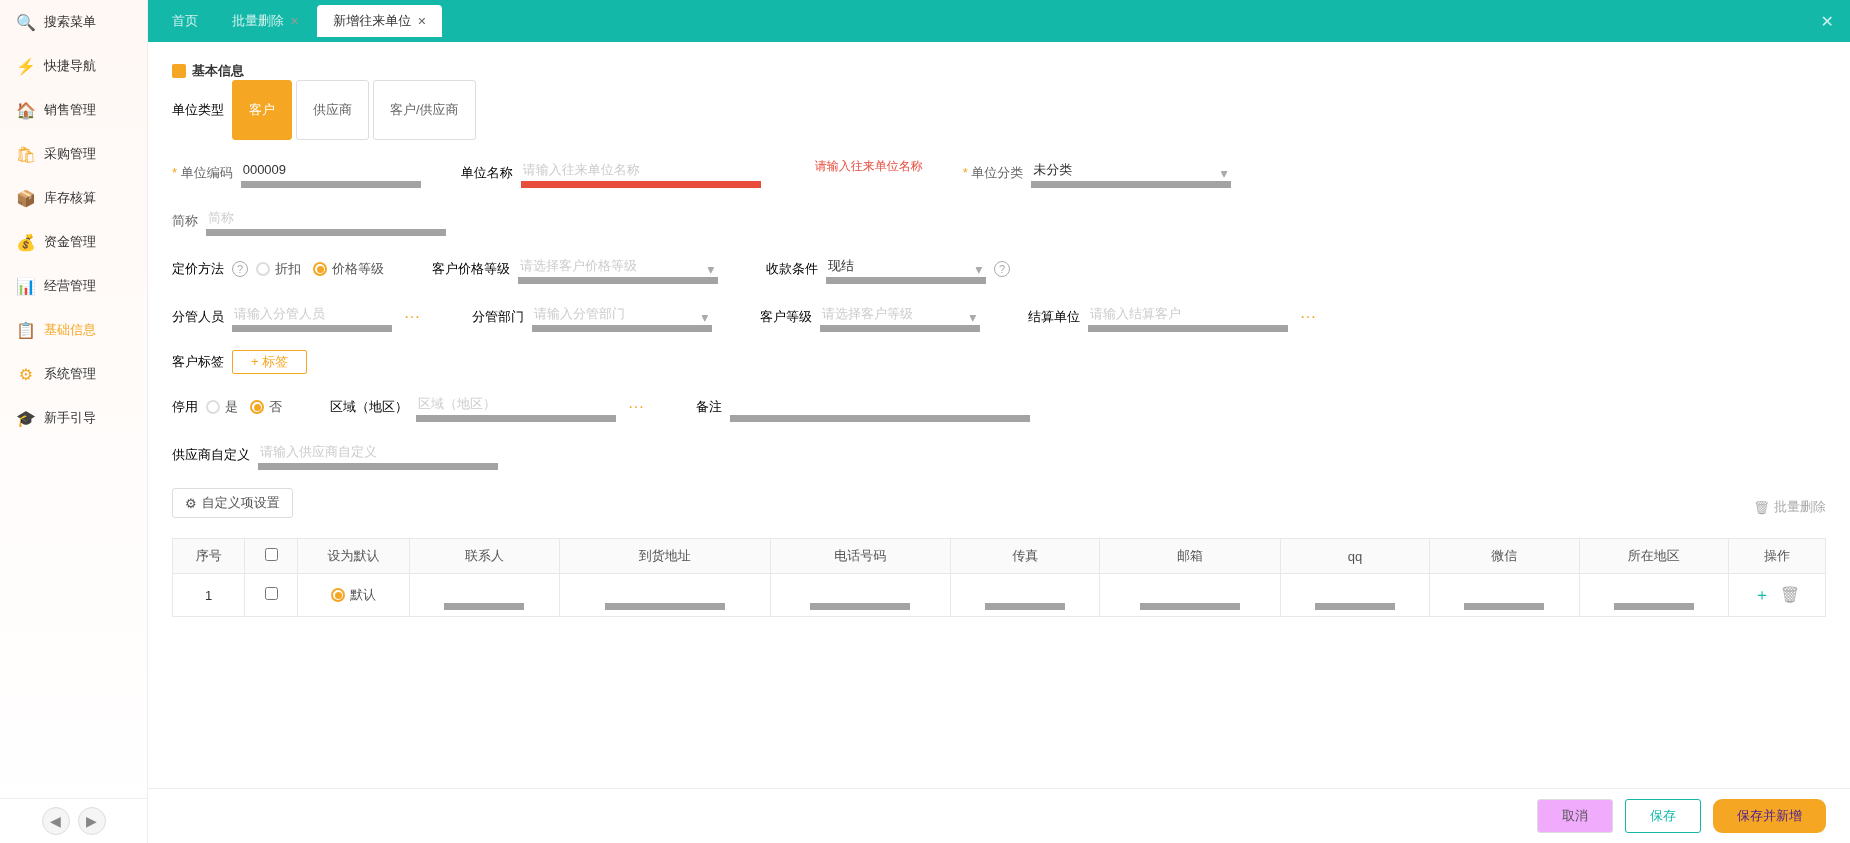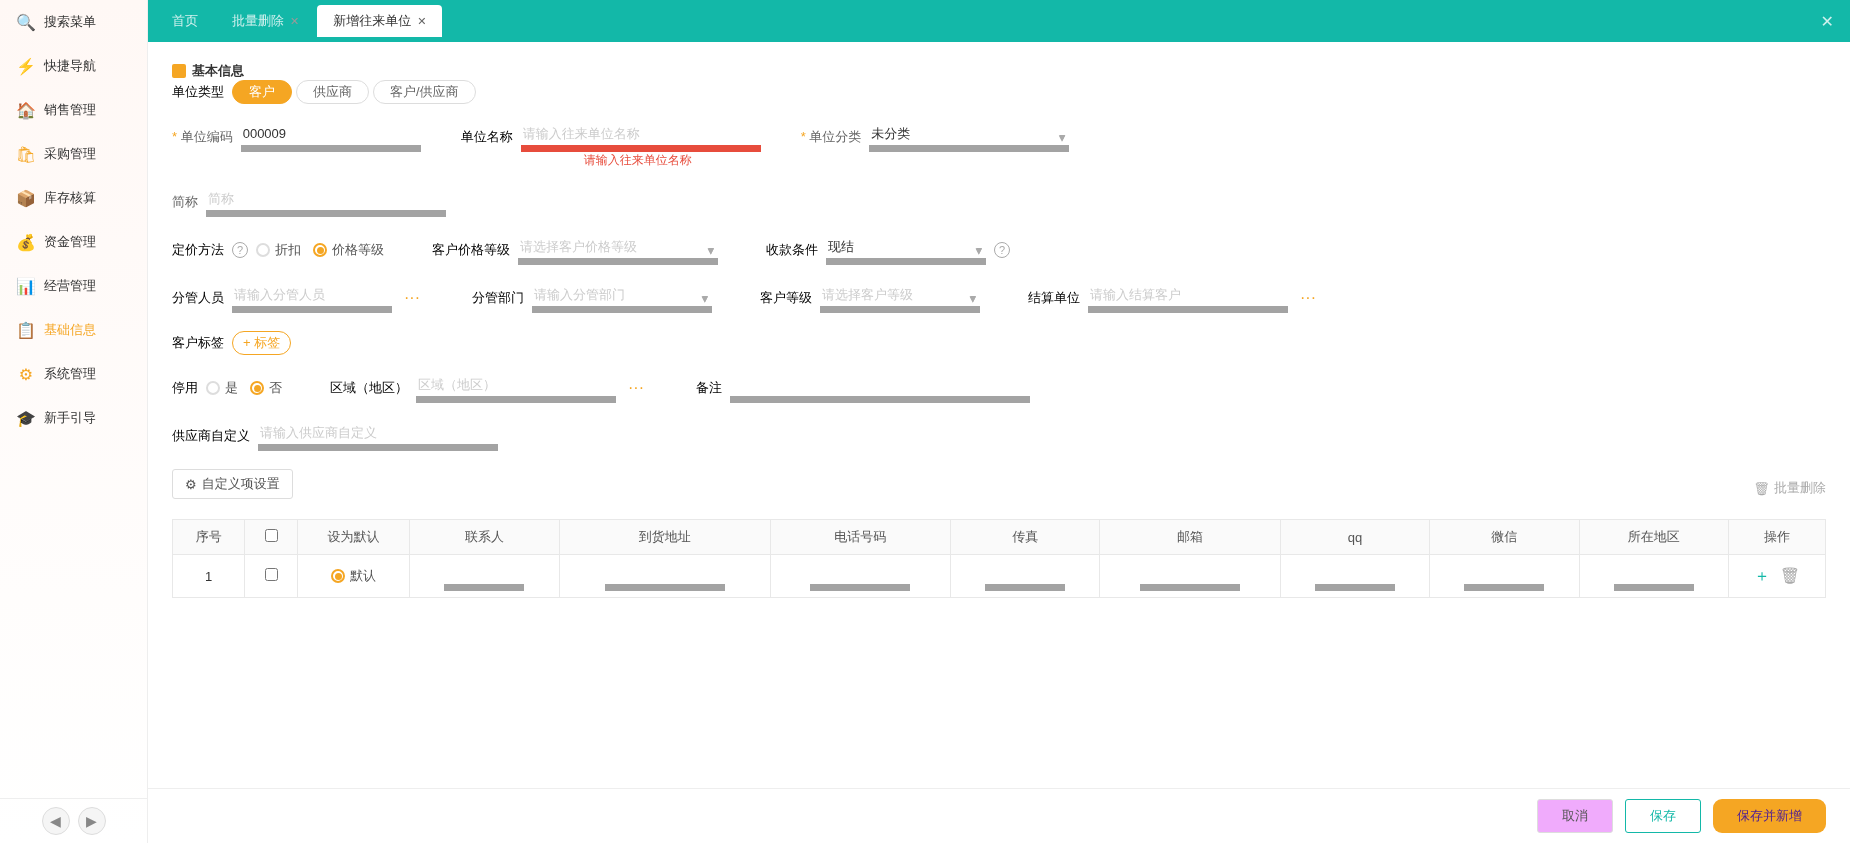--- a/index.html
+++ b/index.html
@@ -141,23 +141,23 @@
     }
     .form-input::placeholder { color: #ccc; }
     .form-input.error { border-bottom-color: #e74c3c; }
 
     
     .unit-type-group {
       display: flex;
       gap: 4px;
     }
     .unit-type-btn {
-      padding: 2px 16px;
+      padding: 20px 16px;
       border: 1px solid #ddd;
-      border-radius: 15px;
+      border-radius: 3px;
       cursor: pointer;
       font-size: 13px;
       background: #fff;
       color: #666;
       text-align: right;
     }
     .unit-type-btn.active {
       background: #f5a623;
       color: #fff;
       border-color: #f5a623;
@@ -201,22 +201,22 @@
       color: #f5a623;
       cursor: pointer;
       font-size: 16px;
       padding: 0 4px;
     }
 
     
     .tag-btn {
       border: 1px solid #f5a623;
       color: #f5a623;
-      border-radius: 12px;
-      padding: 2px 10px;
+      border-radius: 2px;
+      padding: 2px 18px;
       cursor: pointer;
       font-size: 12px;
       background: #fff;
       display: flex; align-items: center; gap: 3px;
     }
 
     
     .help-icon {
       width: 16px; height: 16px;
       border-radius: 50%;
@@ -398,21 +398,21 @@
       </div>
     </div>
 
     <div class="form-row" style="align-items:flex-start; gap:40px;">
 
       <div class="form-field">
         <label class="required">单位编码</label>
         <input class="form-input" value="000009" style="width: 180px;">
       </div>
 
-      <div style="display:flex;flex-direction:column;align-items:center;">
+      <div style="display:flex;">
         <div class="field-inline">
           <label class="required">单位名称</label>
           <input class="form-input error" style="width: 240px;" placeholder="请输入往来单位名称">
         </div>
         <span style="color:#e74c3c; font-size:12px; margin-left:54px;">请输入往来单位名称</span>
       </div>
 
       <div class="form-field">
         <label class="required">单位分类</label>
         <div class="select-wrapper">

